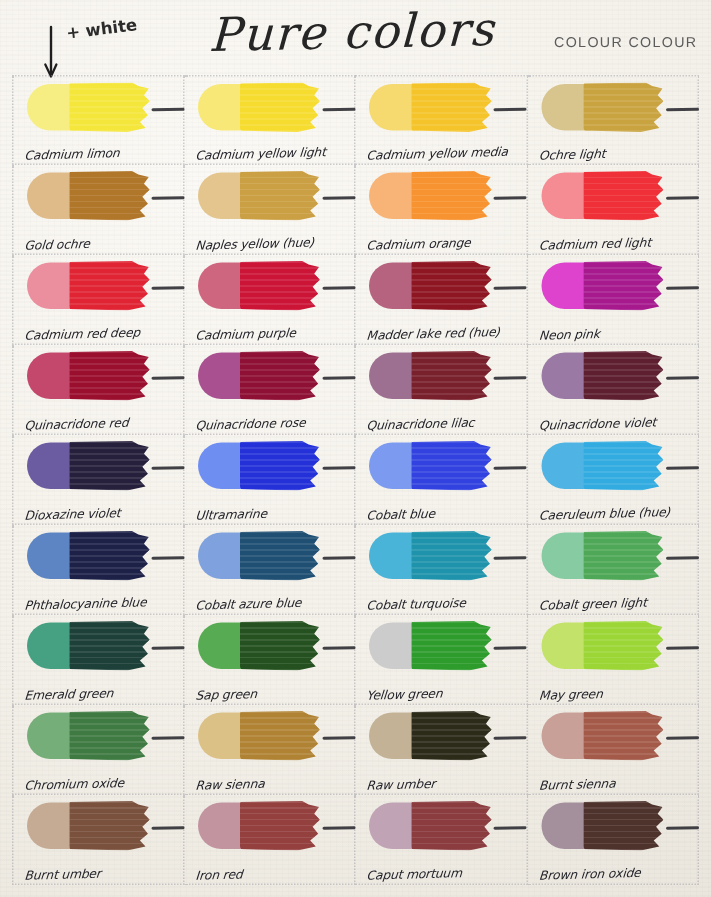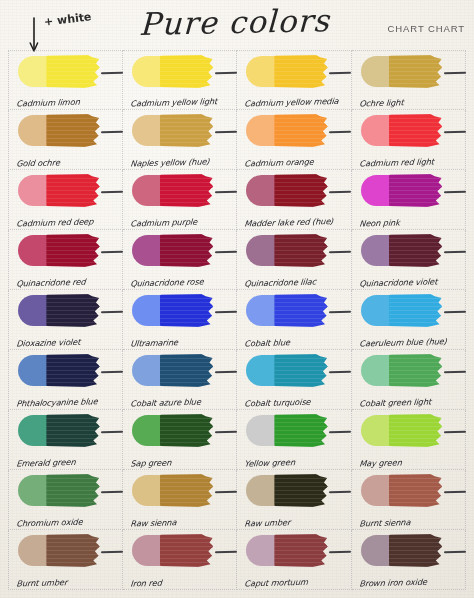--- a/index.html
+++ b/index.html
@@ -140,21 +140,21 @@
     <div id="white-note">
       <svg width="16" height="40" viewBox="0 0 16 40">
         <line x1="6" y1="2" x2="6" y2="33" stroke="#1f1f1f" stroke-width="1.6" stroke-linecap="round"></line>
         <path d="M2.2 27 L6 35 L9.6 27" fill="none" stroke="#1f1f1f" stroke-width="1.5" stroke-linecap="round" stroke-linejoin="round"></path>
       </svg>
       <span class="wtxt">+ white</span>
     </div>
 
     <div id="title">Pure colors</div>
 
-    <div id="chart-kicker">CHART CHART</div>
+    <div id="chart-kicker">COLOUR COLOUR</div>
   </div>
 
   <div id="grid">
       <div class="cell c0 r0">
         <div class="swatch">
           <div class="tint" style="background: rgb(246, 238, 130);"></div>
           <div class="pure" style="background: rgb(244, 230, 58);"></div>
           <div class="streaks"></div>
         </div>
         <div class="tick"></div>

